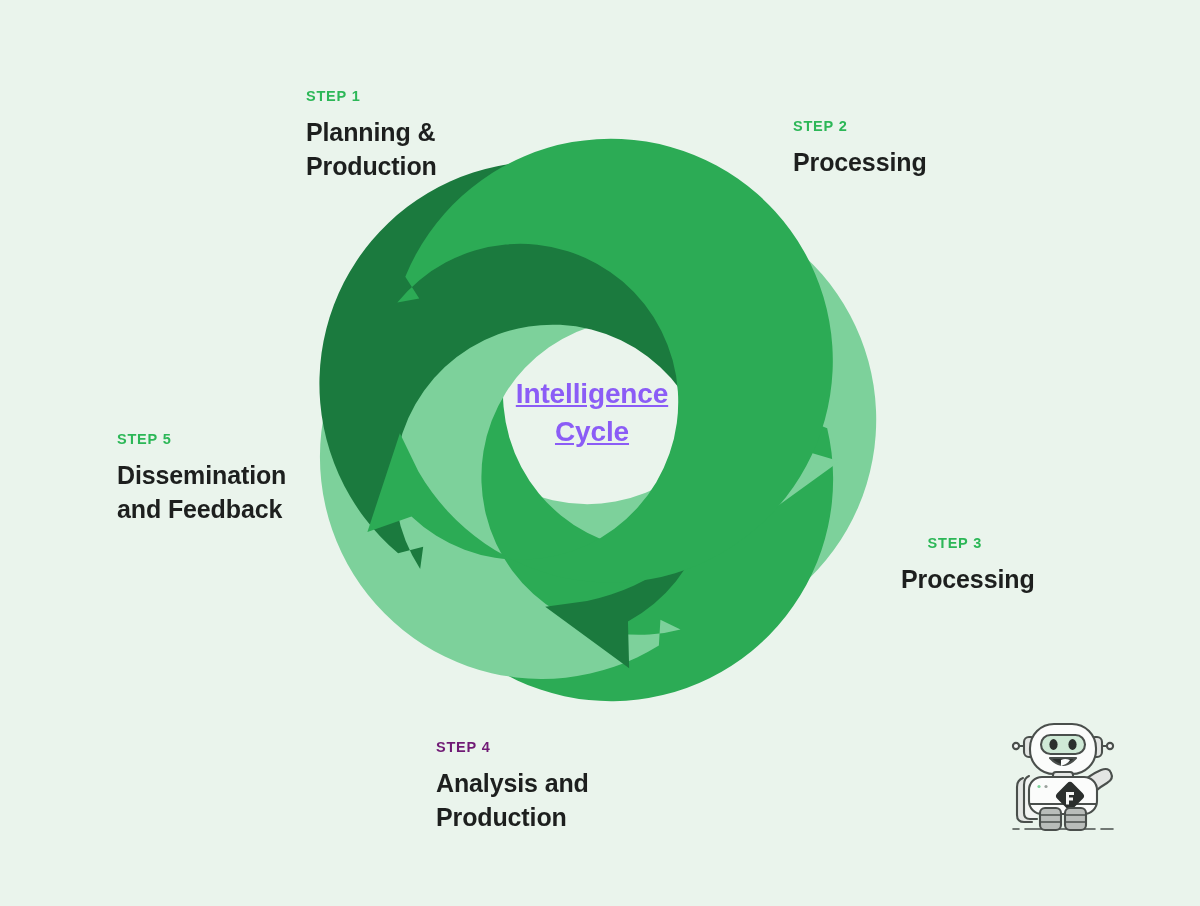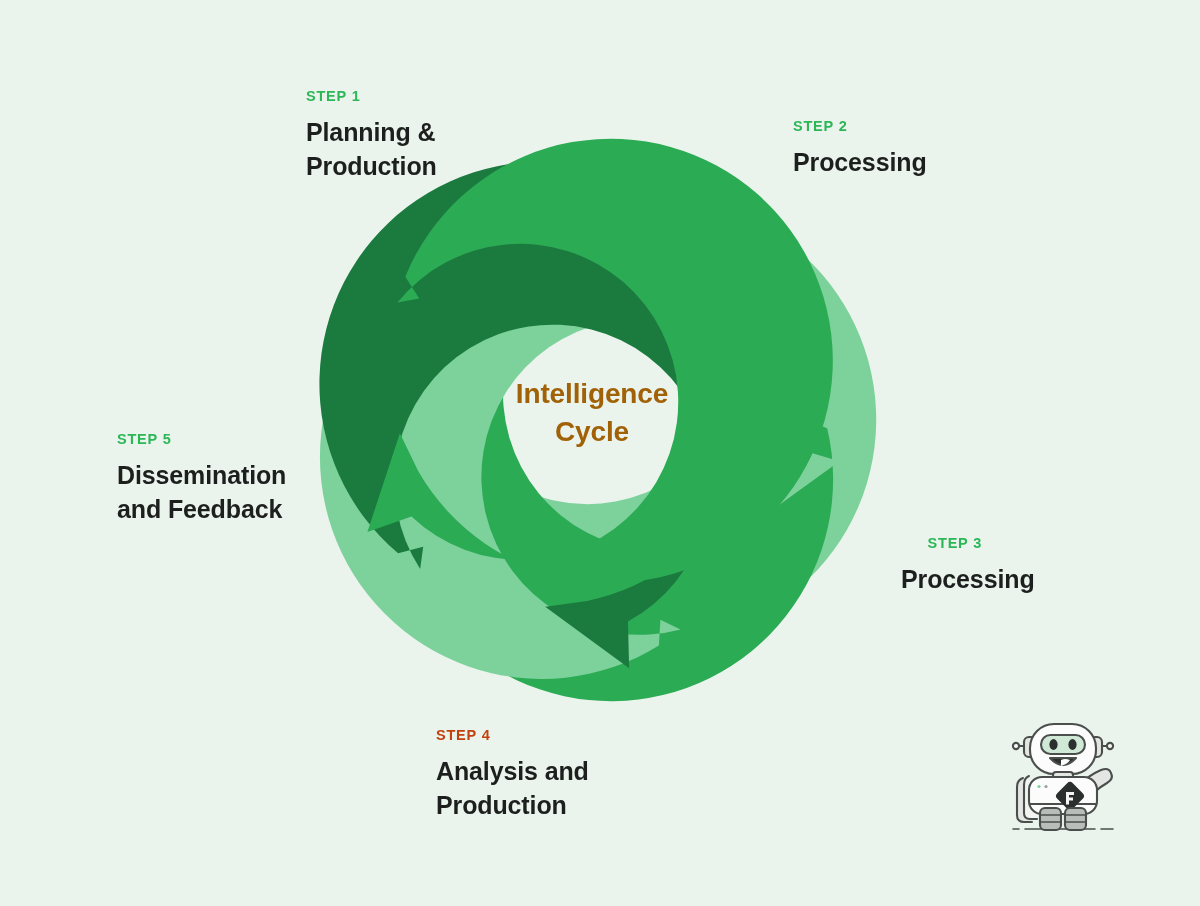--- a/index.html
+++ b/index.html
@@ -135,21 +135,21 @@
                L 530.9 639.0
                A 158 158 0 1 1 733.2 568.2
                L 760.0 606.5
                L 656.1 601.6
                L 687.8 573.7
                A 222 222 0 1 0 503.9 638.2
                Z" transform="rotate(105.5 592 420)"></path>
     </g>
   </svg>
 
-  <div class="center-title" style="color: #a16207;">
+  <div class="center-title" style="color: #8b5cf6; text-decoration: underline;">
     <div>Intelligence</div>
     <div>Cycle</div>
   </div>
 
   <div class="step-label" id="label-step-1">
     <div class="step-kicker" style="color: rgb(44, 183, 87);">STEP 1</div>
     <div class="step-title" style="color: rgb(29, 31, 30);">
       <div>Planning &amp;</div>
       <div>Production</div>
     </div>
@@ -163,21 +163,21 @@
   </div>
 
   <div class="step-label" id="label-step-3">
     <div class="step-kicker" style="color: rgb(44, 183, 87); text-align: center;">STEP 3</div>
     <div class="step-title" style="color: rgb(29, 31, 30); margin-left: 26px;">
       <div>Processing</div>
     </div>
   </div>
 
   <div class="step-label" id="label-step-4">
-    <div class="step-kicker" style="color: #c2410c;">STEP 4</div>
+    <div class="step-kicker" style="color: #701a75; margin-top: 12px;">STEP 4</div>
     <div class="step-title" style="color: rgb(29, 31, 30);">
       <div>Analysis and</div>
       <div>Production</div>
     </div>
   </div>
 
   <div class="step-label" id="label-step-5">
     <div class="step-kicker" style="color: rgb(44, 183, 87);">STEP 5</div>
     <div class="step-title" style="color: rgb(29, 31, 30);">
       <div>Dissemination</div>

